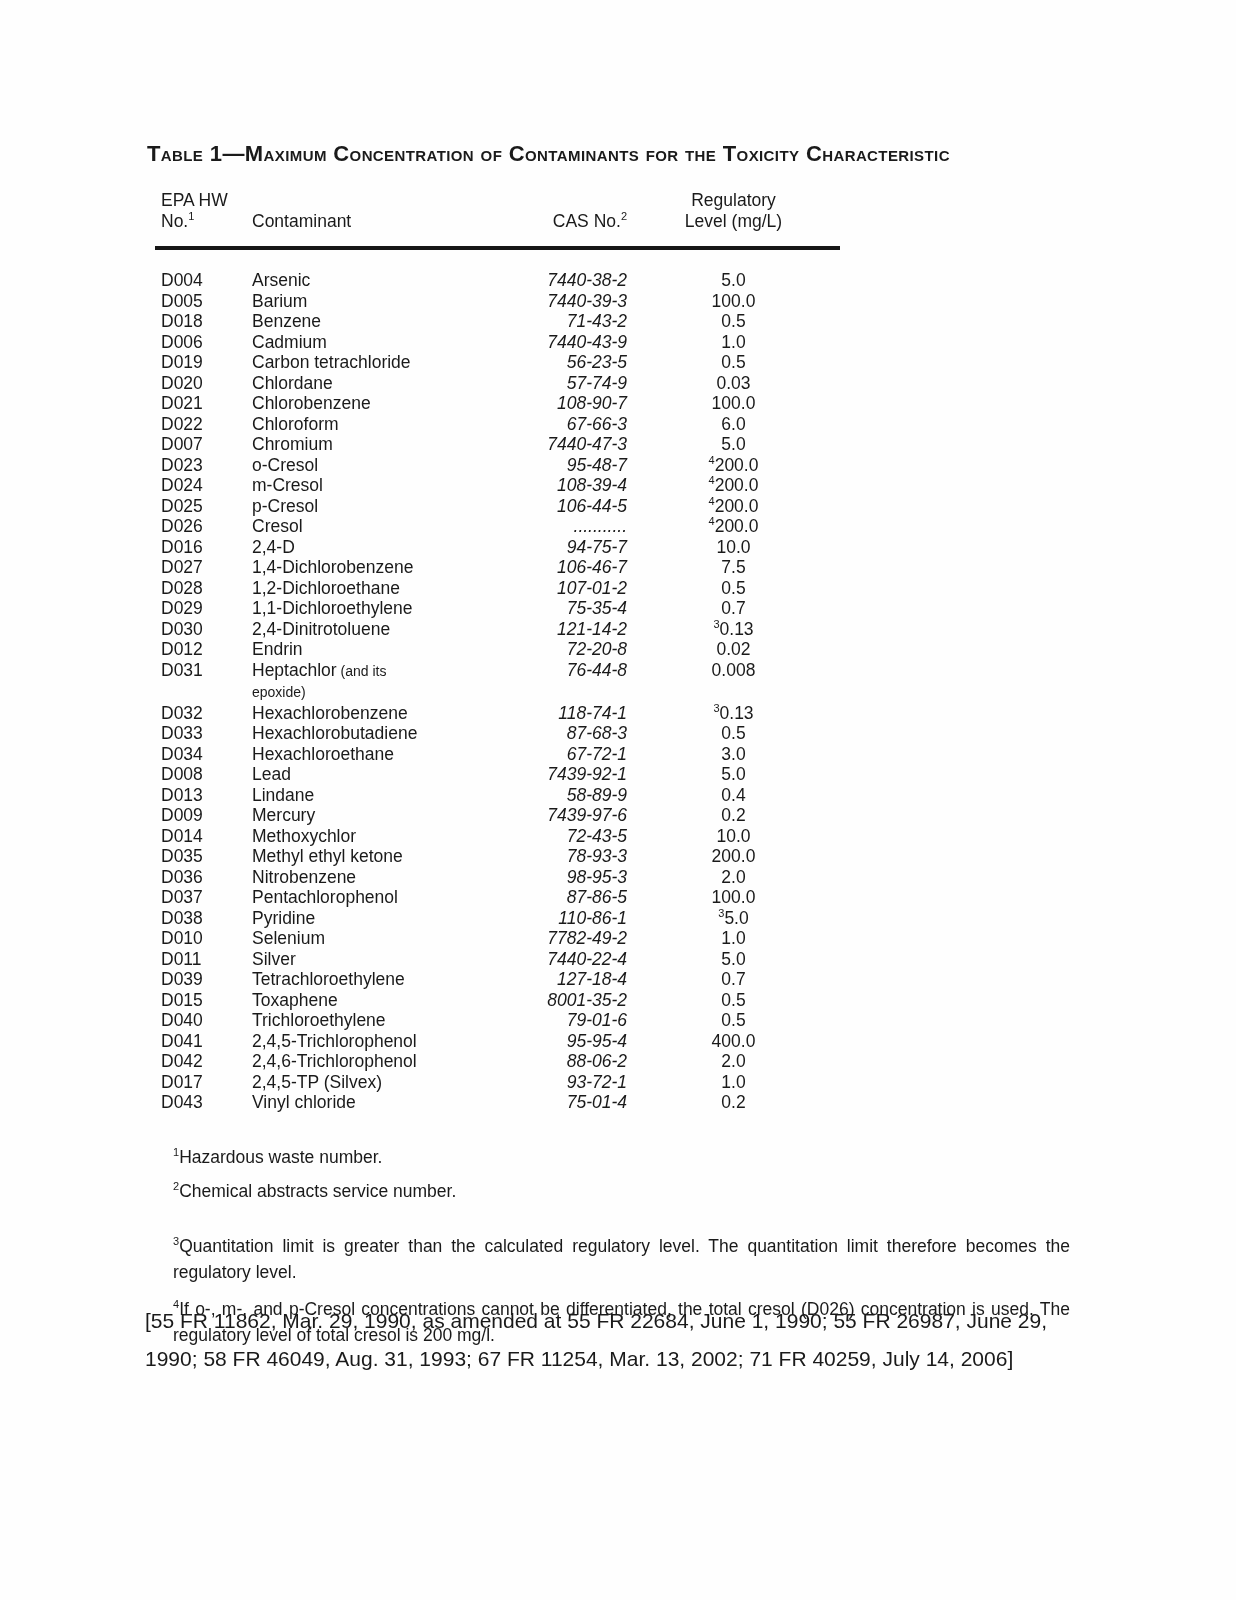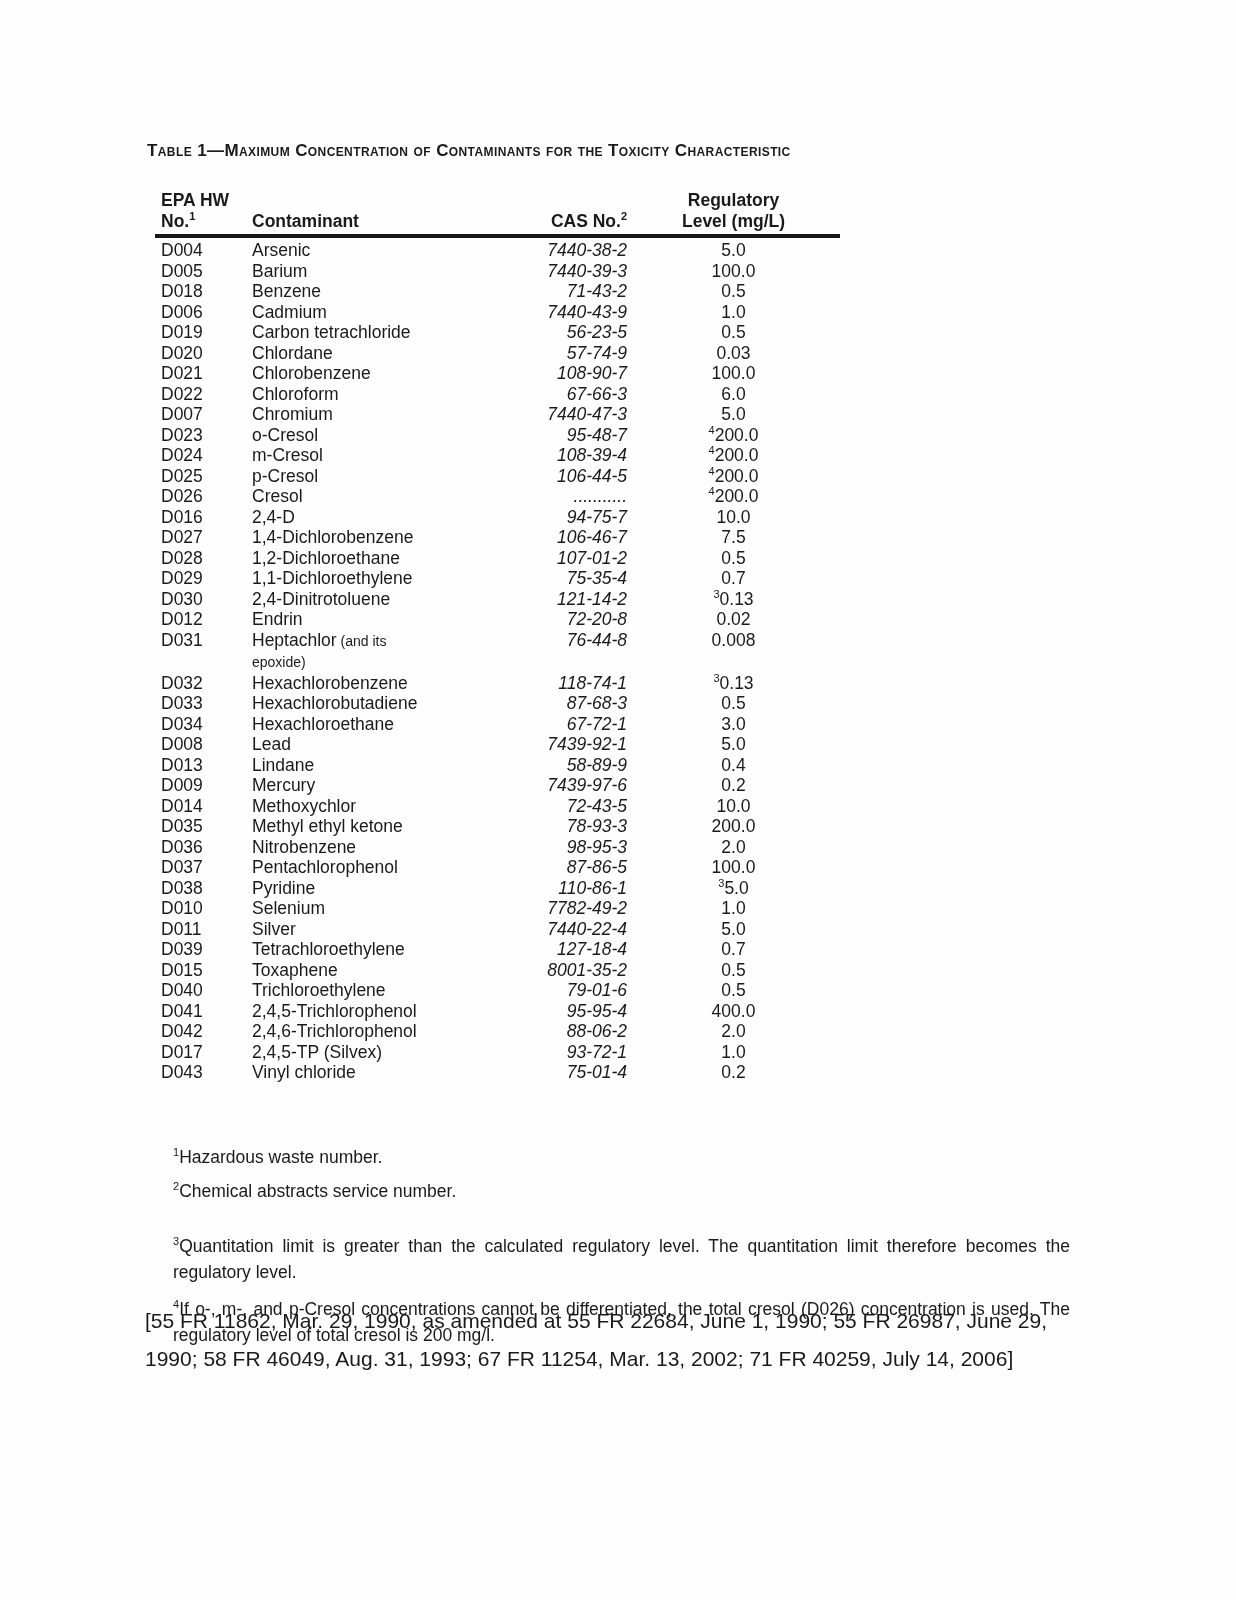--- a/index.html
+++ b/index.html
@@ -11,45 +11,45 @@
   }
   .page {
     position: relative;
     width: 1236px; height: 1600px;
     background: #fefefe;
     overflow: hidden;
   }
   .title {
     position: absolute;
     left: 147px; top: 141px;
-    font-size: 17px;
+    font-size: 22px;
     font-weight: 700;
     font-variant: small-caps;
     letter-spacing: 0.4px;
     white-space: nowrap;
   }
   .table {
     position: absolute;
     left: 155px; top: 190px;
     width: 685px;
   }
   .thead {
     display: grid;
     grid-template-columns: 97px 187px 188px 213px;
     align-items: end;
-    font-weight: 700;
+    font-weight: 400;
     font-size: 17.5px;
     line-height: 21px;
-    padding-bottom: 2px;
+    padding-bottom: 14px;
   }
   .h1 { padding-left: 6px; }
   .h3 { text-align: right; }
   .h4 { text-align: center; }
   .rule { border-top: 4px solid #161616; height: 0; }
-  .tbody { padding-top: 2px; }
+  .tbody { padding-top: 20px; }
   .trow {
     display: grid;
     grid-template-columns: 97px 187px 188px 213px;
     font-size: 17.5px;
     line-height: 20.5px;
   }
   .c1 { padding-left: 6px; }
   .c3 { text-align: right; font-style: italic; }
   .c4 { text-align: center; }
   .note { font-size: 14px; }

